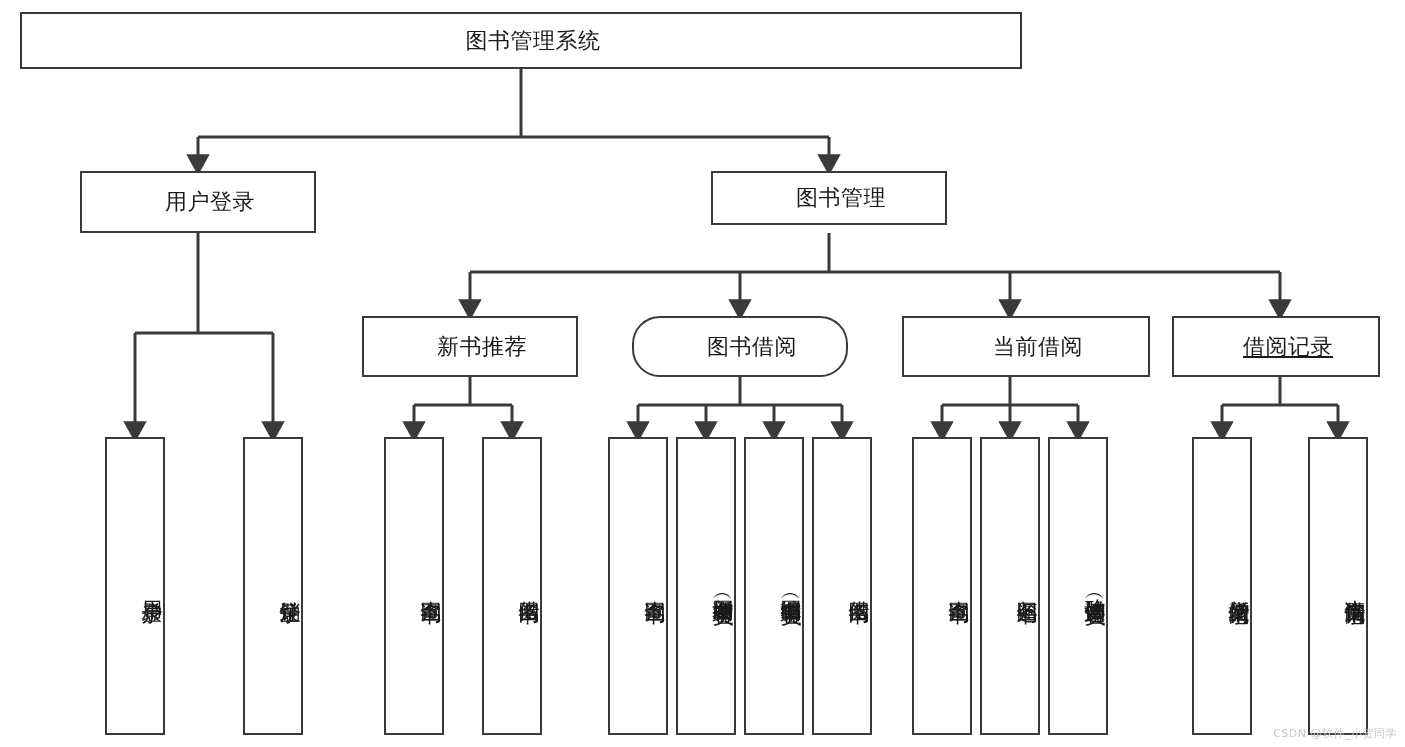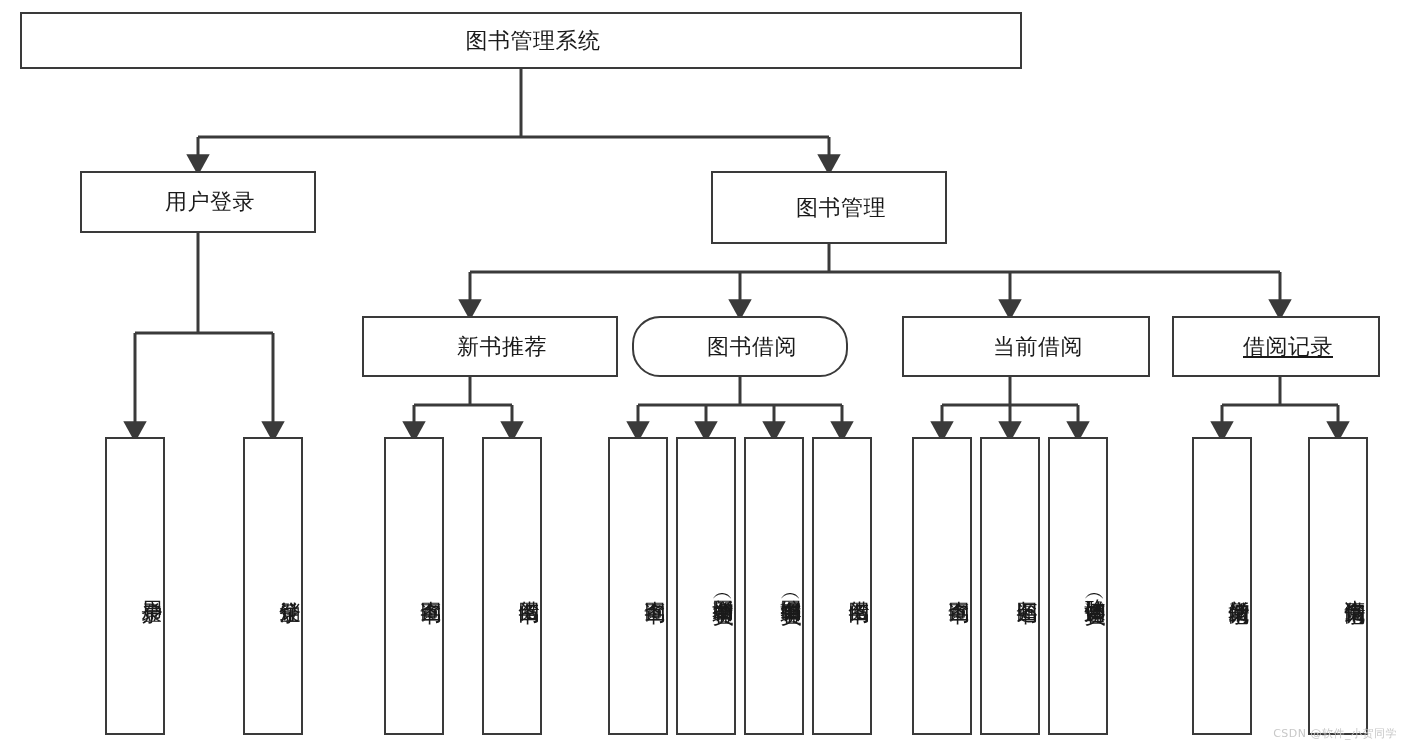--- a/index.html
+++ b/index.html
@@ -122,23 +122,23 @@
       <path d="M1280,377 L1280,405"></path>
       <path d="M1222,405 L1338,405"></path>
       <path d="M1222,405 L1222,430" marker-end="url(#arrowhead)"></path>
       <path d="M1338,405 L1338,430" marker-end="url(#arrowhead)"></path>
     </g>
   </svg>
 
   <div class="node node-h" style="left:20px; top:12px; width:1002px; height:57px;">图书管理系统</div>
 
   <div class="node node-h" style="left:80px; top:171px; width:236px; height:62px;">用户登录</div>
-  <div class="node node-h" style="left:711px; top:171px; width:236px; height:73px;">图书管理</div>
+  <div class="node node-h" style="left:711px; top:171px; width:236px; height:54px;">图书管理</div>
 
-  <div class="node node-h" style="left:362px; top:316px; width:256px; height:61px;">新书推荐</div>
+  <div class="node node-h" style="left:362px; top:316px; width:216px; height:61px;">新书推荐</div>
   <div class="node node-h" style="left:632px; top:316px; width:216px; height:61px;border-radius:28px;">图书借阅</div>
   <div class="node node-h" style="left:902px; top:316px; width:248px; height:61px;">当前借阅</div>
   <div class="node node-h" style="left:1172px; top:316px; width:208px; height:61px;text-decoration:underline;">借阅记录</div>
 
   <div class="node node-v" style="left:105px; top:437px; width:60px; height:298px;">
     <span>用户登录</span>
   </div>
   <div class="node node-v" style="left:243px; top:437px; width:60px; height:298px;">
     <span>注销登录</span>
   </div>

